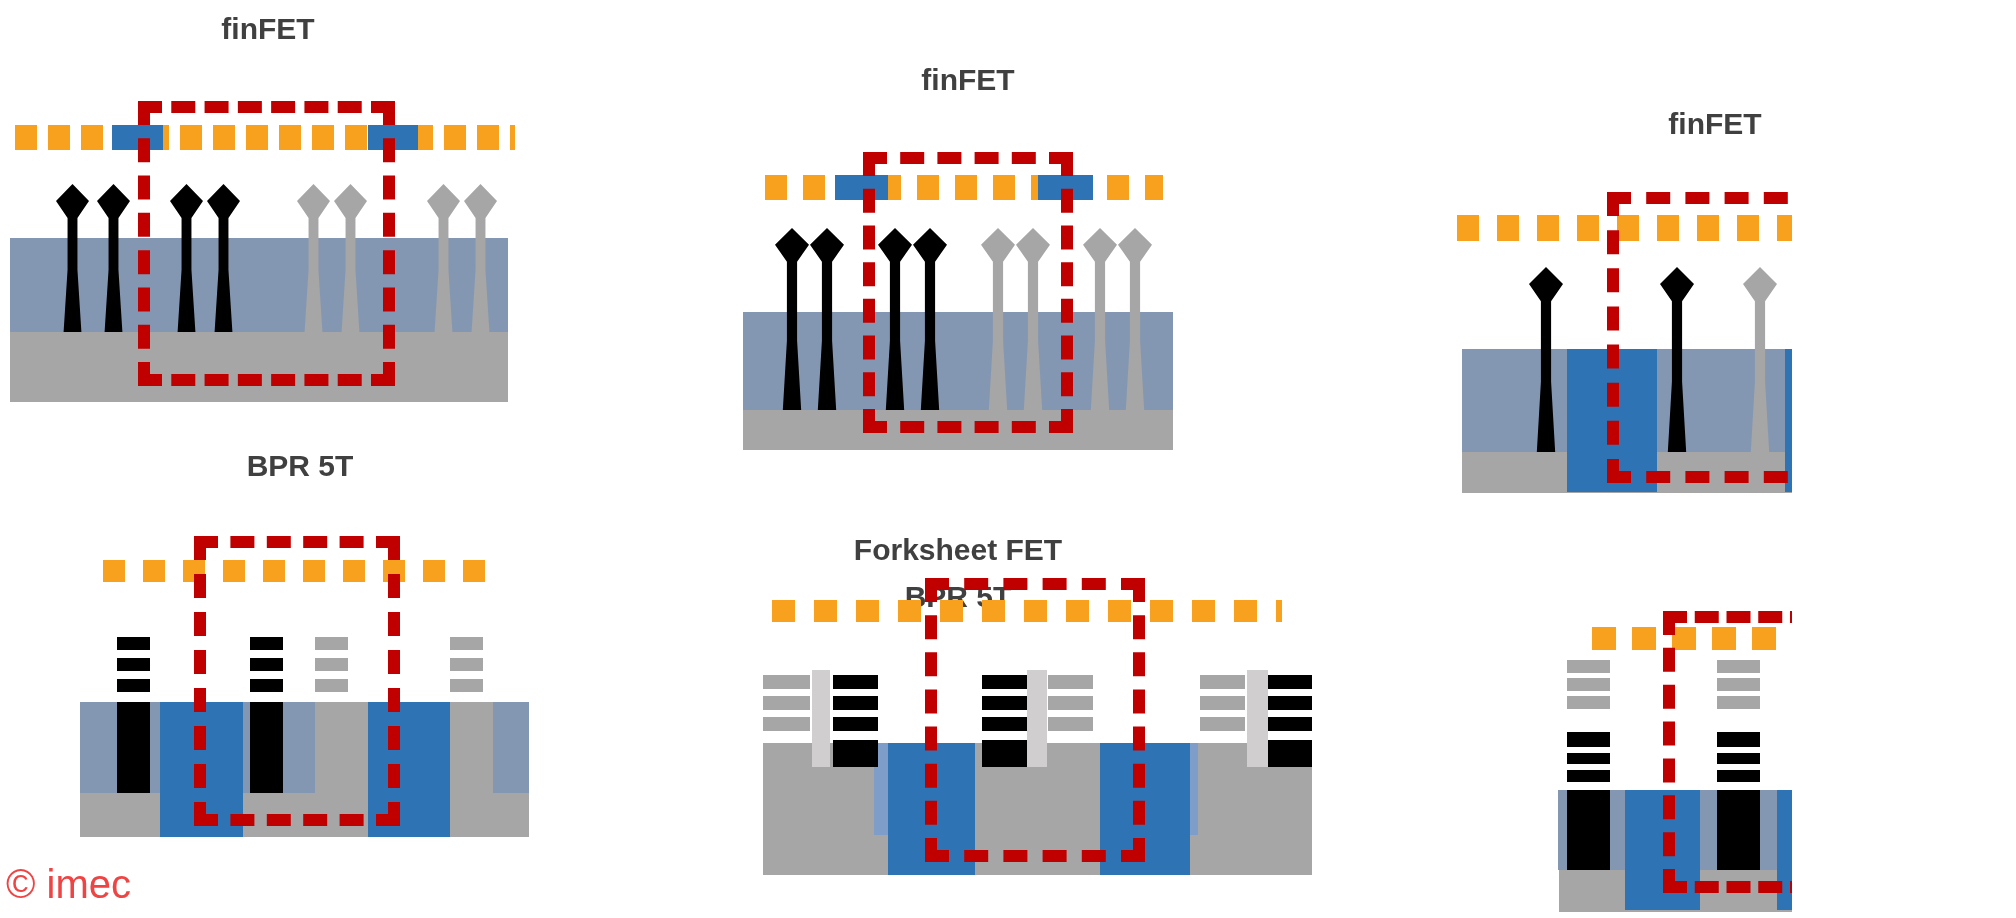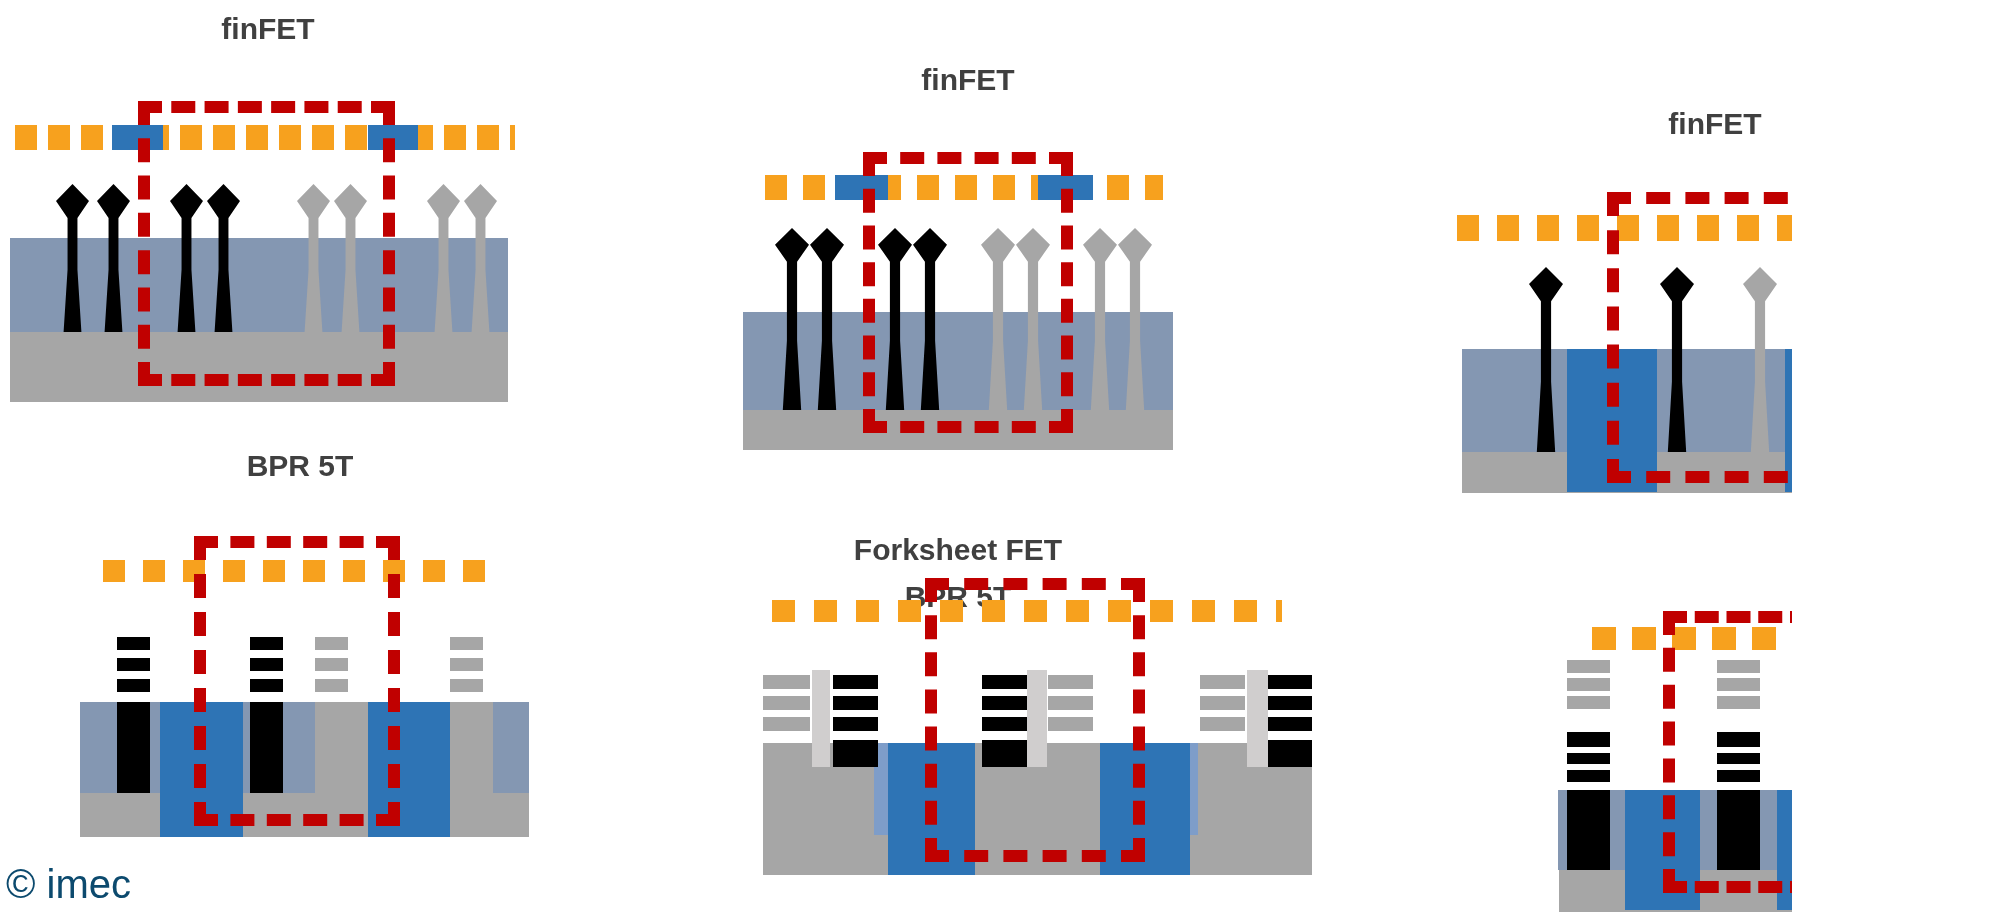--- a/index.html
+++ b/index.html
@@ -42,21 +42,21 @@
   .fin{position:absolute;z-index:6;}
   .fin.blk{background:#000;}
   .fin.gry{background:var(--gray);}
   .fin-s{clip-path:polygon(50% 0%,100% 11.5%,65% 23%,65% 58%,77% 100%,23% 100%,35% 58%,35% 23%,0% 11.5%);}
   .fin-t{clip-path:polygon(50% 0%,100% 9.25%,65% 18.5%,65% 62%,77% 100%,23% 100%,35% 62%,35% 18.5%,0% 9.25%);}
   .sheet-b{position:absolute;background:#000;z-index:6;}
   .sheet-g{position:absolute;background:var(--gray);z-index:6;}
   .bar-b{position:absolute;background:#000;z-index:6;}
   .bar-g{position:absolute;background:var(--gray);z-index:6;}
   .wall{position:absolute;background:var(--wall);z-index:7;}
-  .copyright{position:absolute;left:6px;top:862px;font-size:40px;color:#0c4a6e;z-index:40;}
+  .copyright{position:absolute;left:6px;top:862px;font-size:40px;color:#ef4444;z-index:40;}
 </style>
 </head>
 <body>
 
 <div class="canvas">
 
   <div class="panel">
     <div class="panel-title" style="left:118px;top:5px;">
       <div>finFET</div>
     </div>

